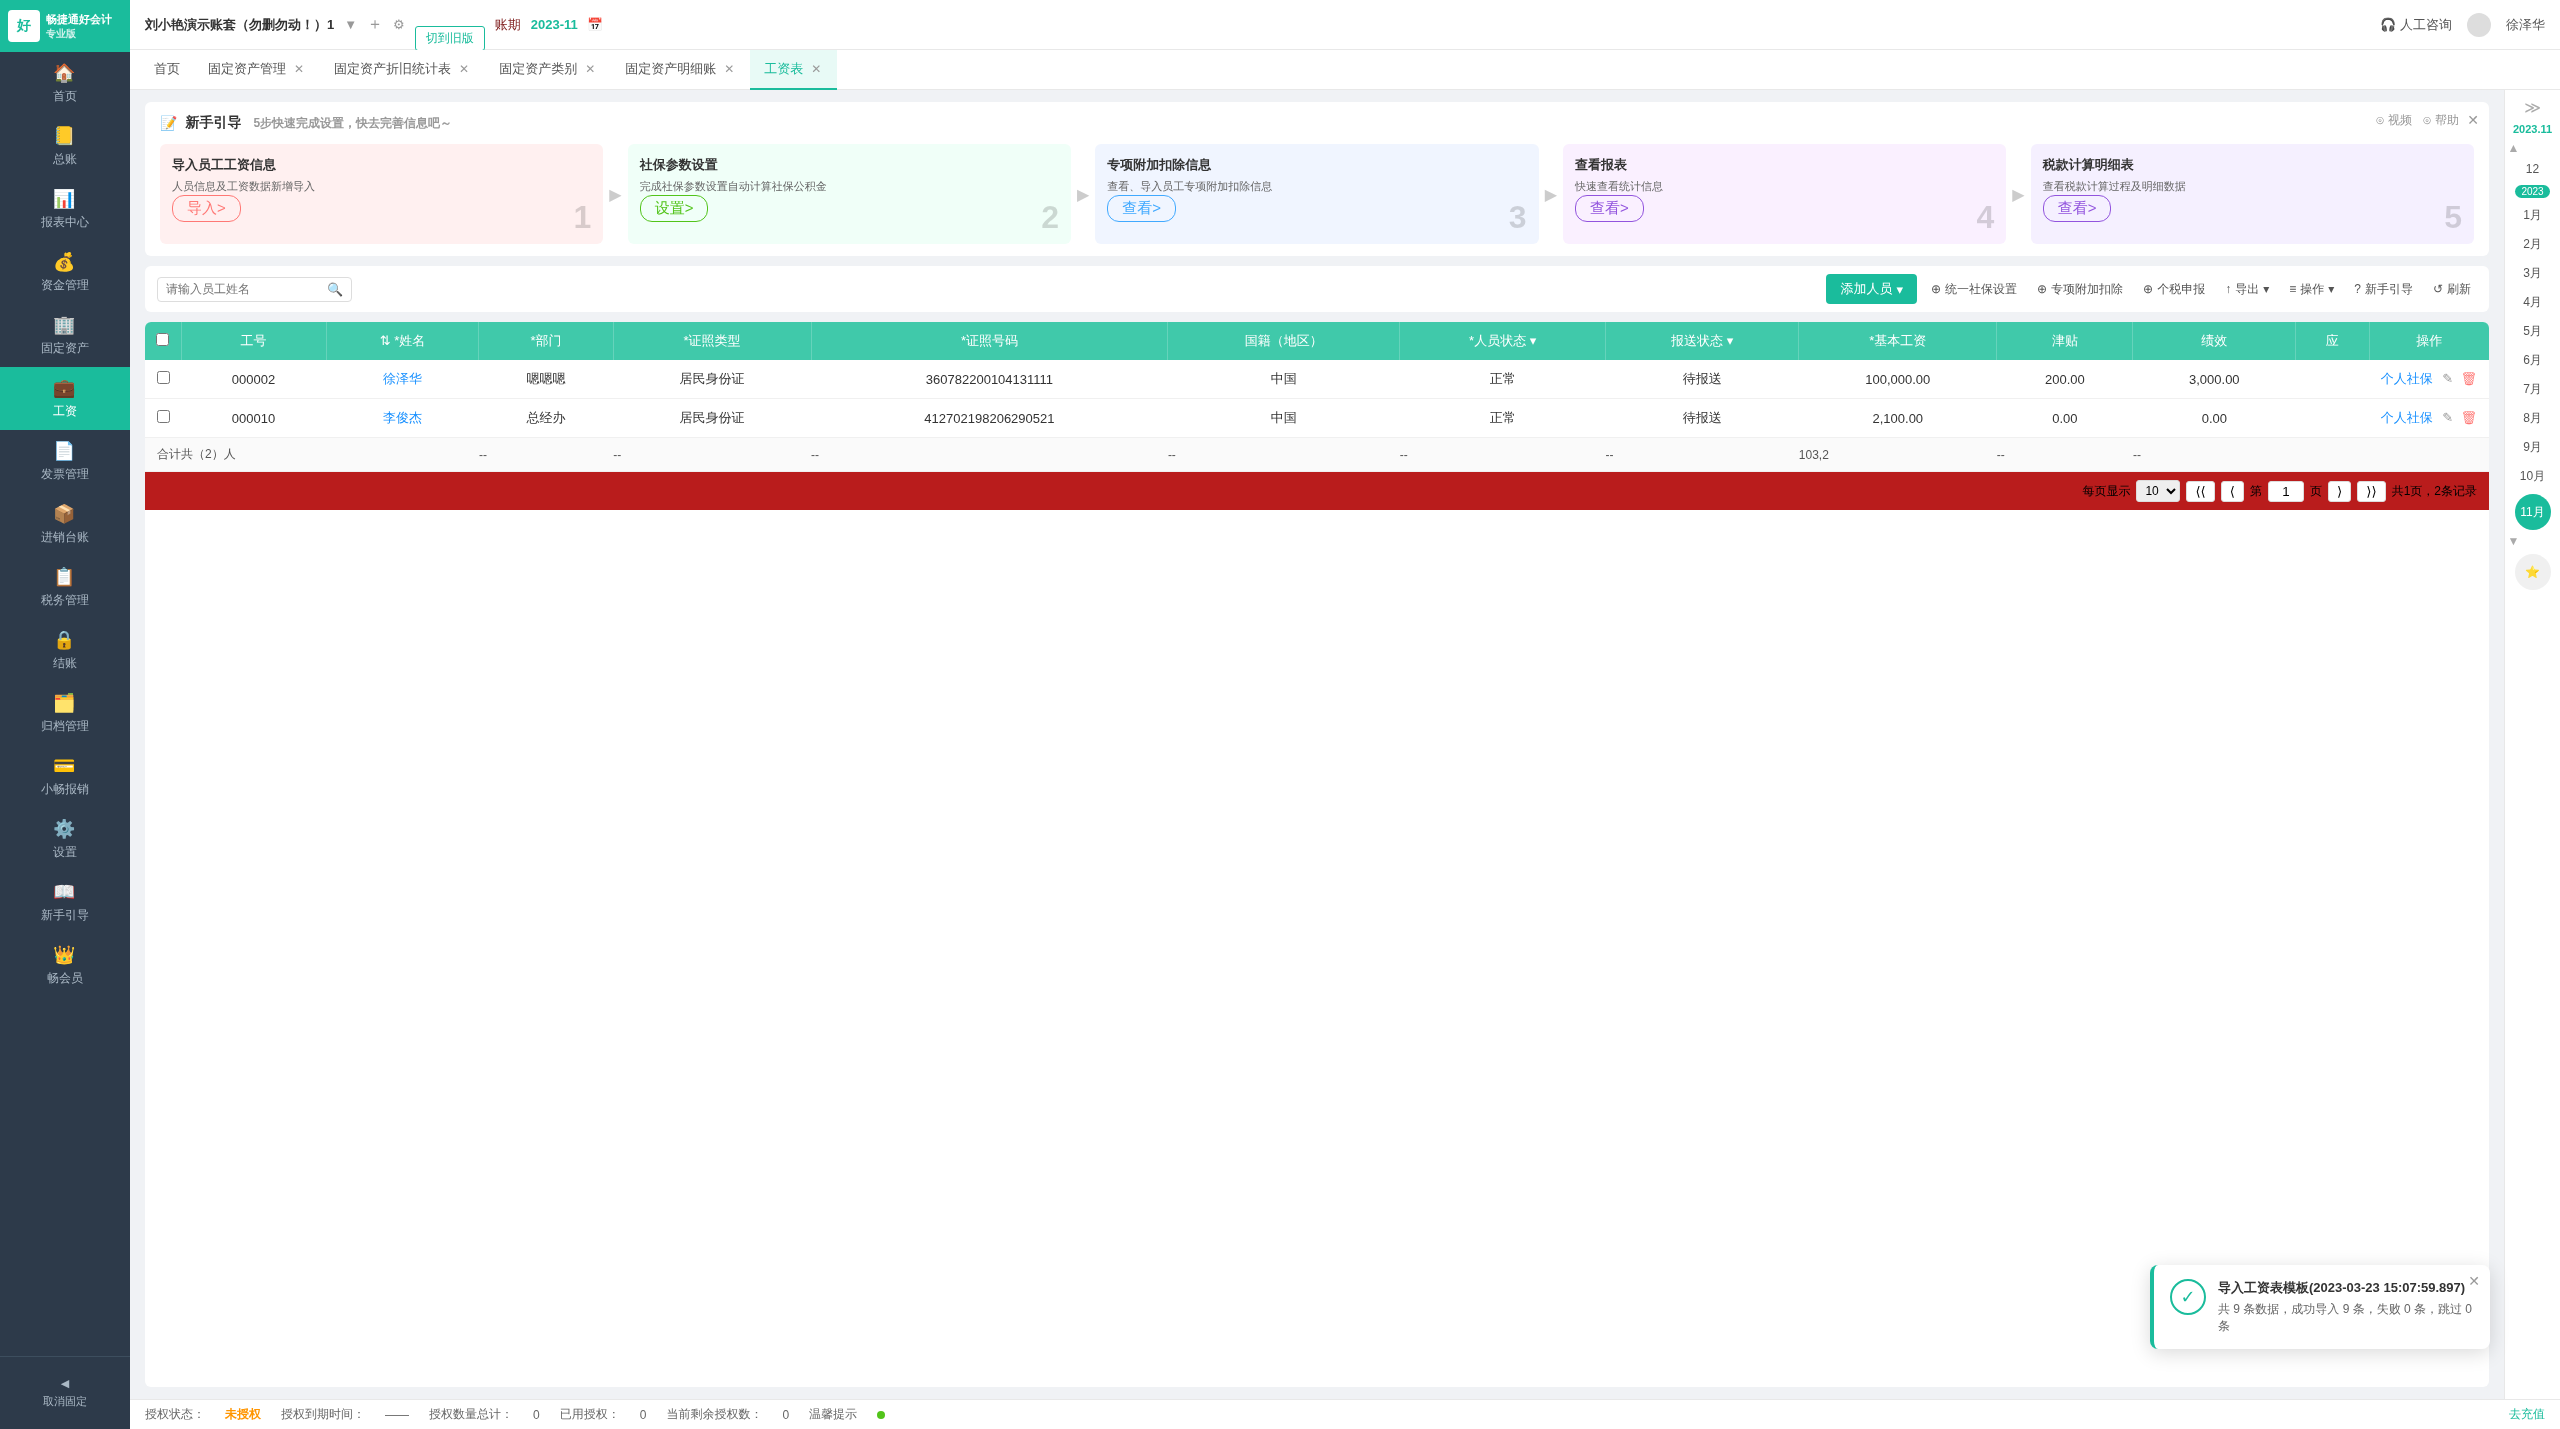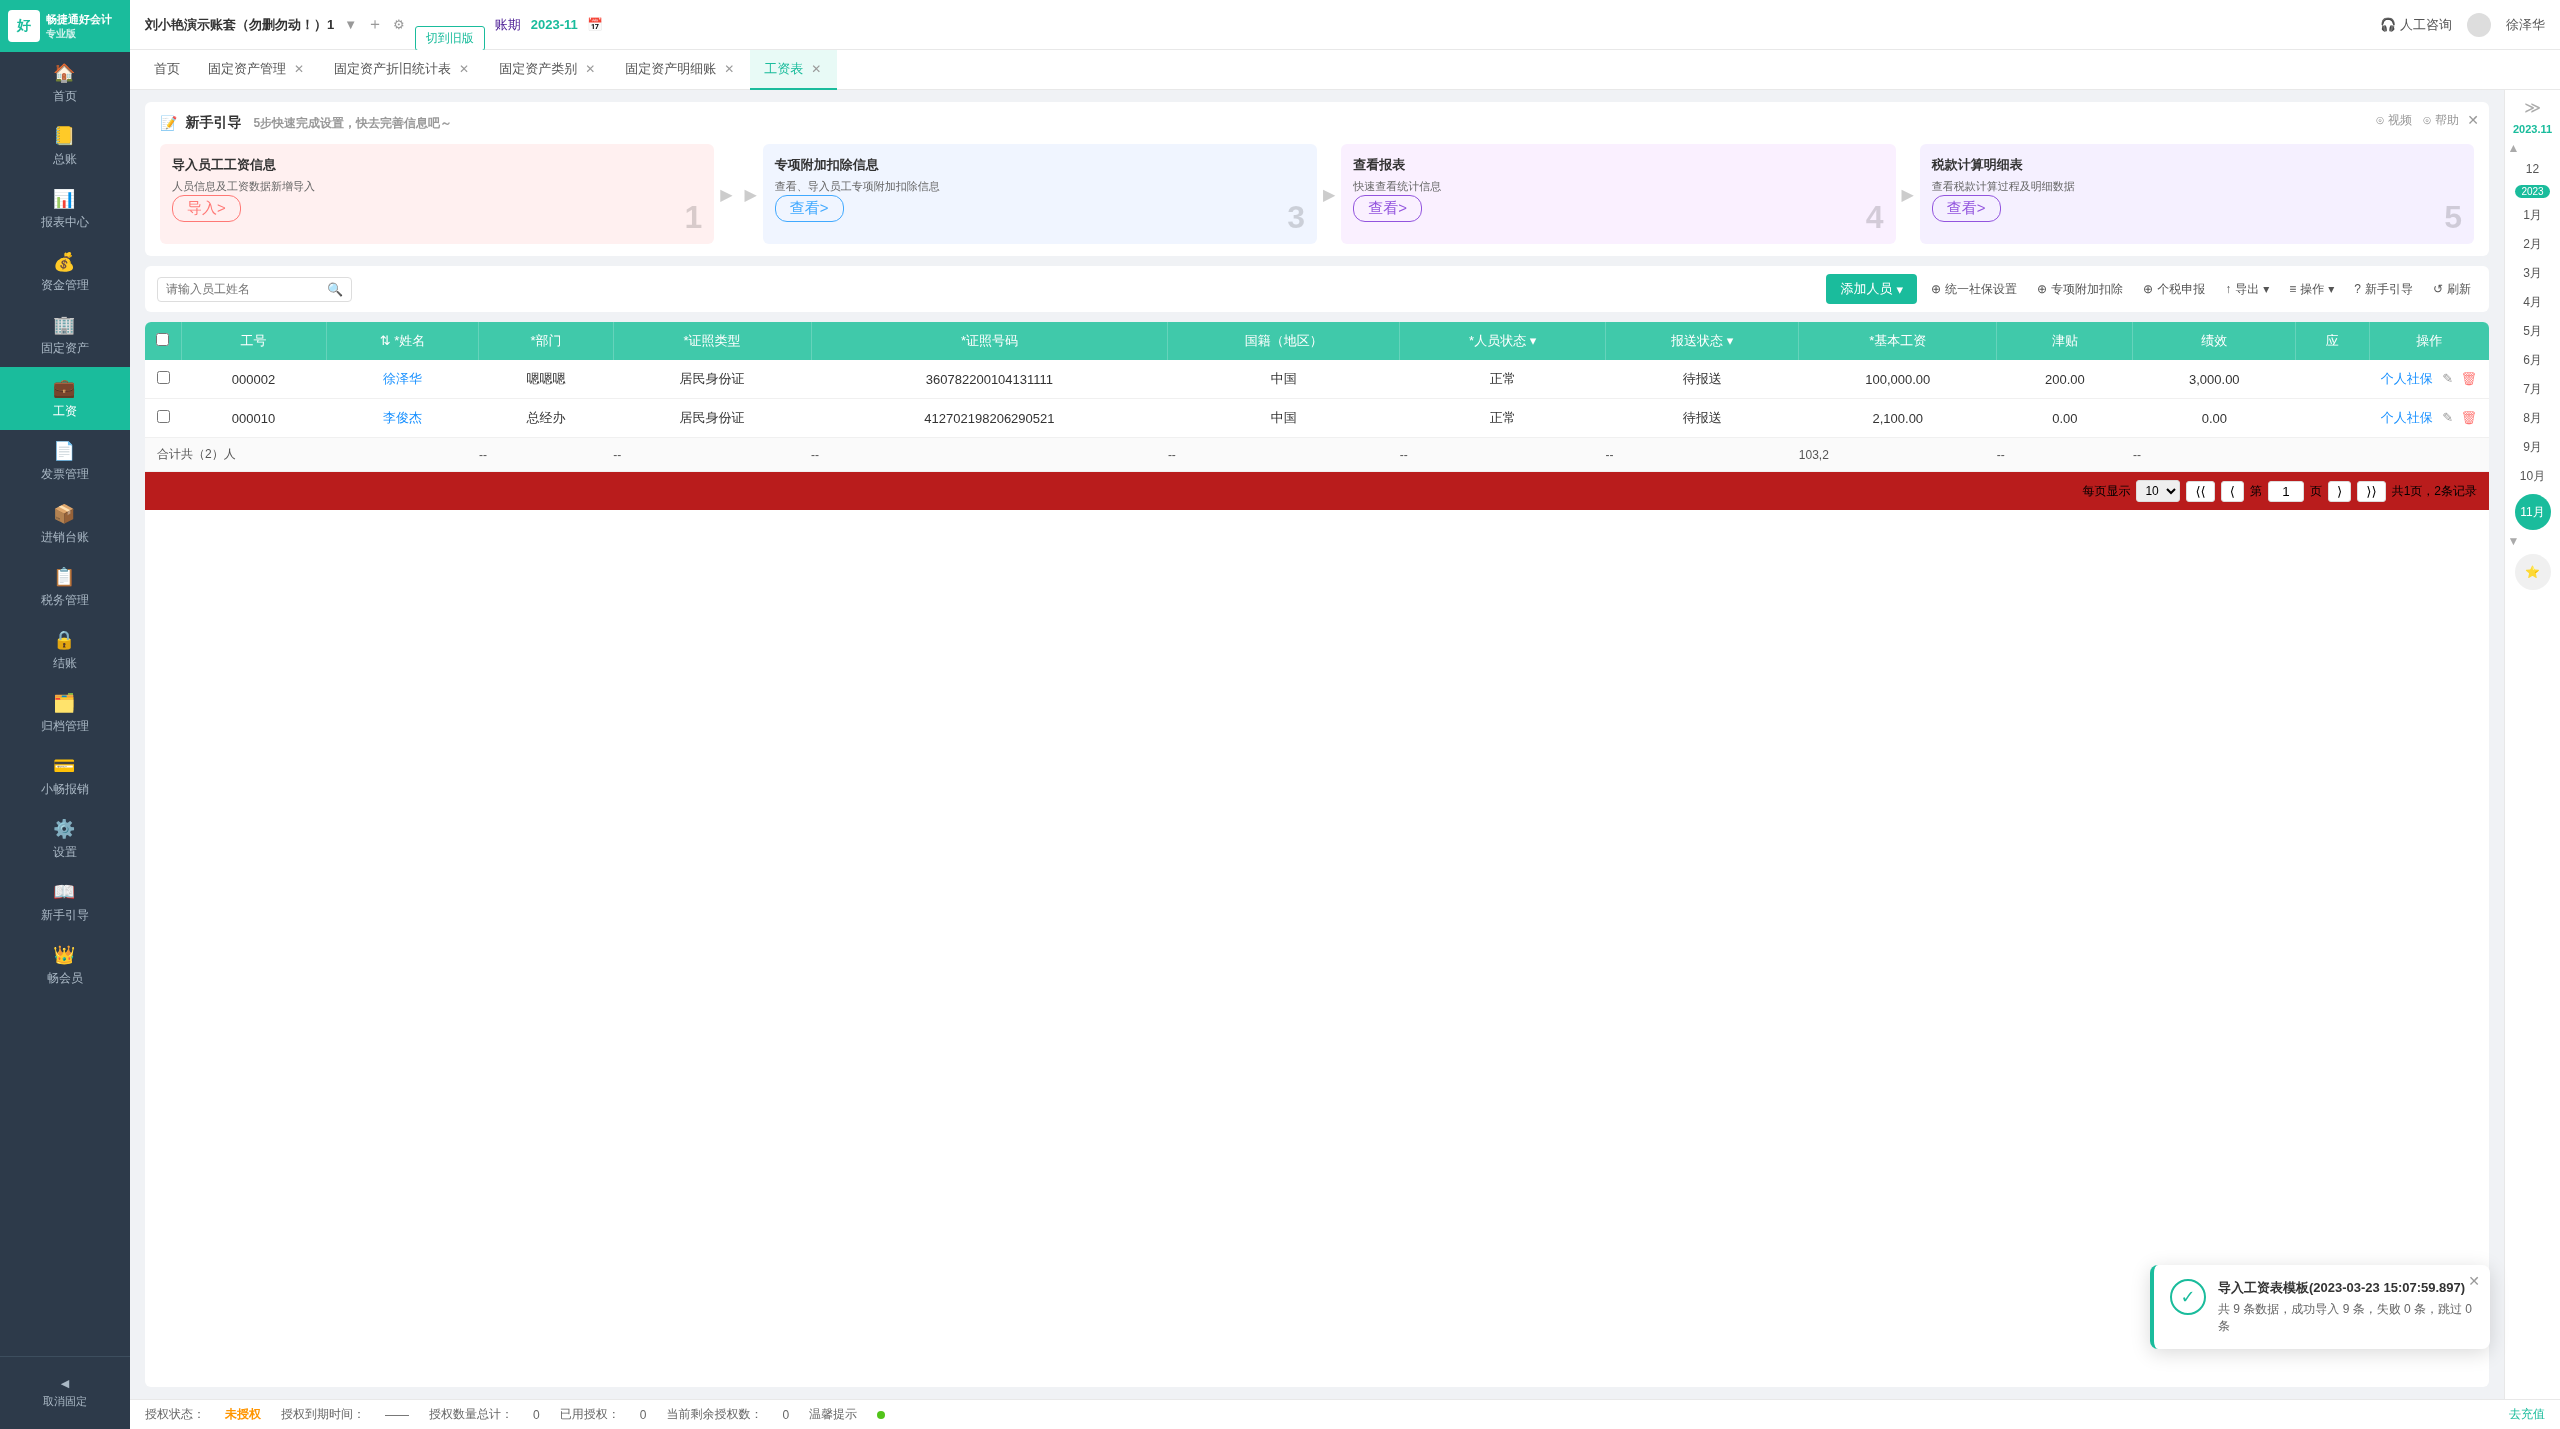--- a/index.html
+++ b/index.html
@@ -539,21 +539,21 @@
 </div>
 
 <div class="main-content">
 
   <div class="top-header">
     <span class="company-name">刘小艳演示账套（勿删勿动！）1</span>
     <span style="color:#999;">▼</span>
     <span style="color:#999;cursor:pointer;font-size:16px;">＋</span>
     <span style="color:#999;cursor:pointer;">⚙</span>
     <button class="header-btn primary">切到旧版</button>
-    <span style="color:#4c1d95;">账期</span>
+    <span style="color:#7f1d1d;">账期</span>
     <span style="color:#1abc9c;font-weight:bold;">2023-11</span>
     <span style="color:#1abc9c;cursor:pointer;">📅</span>
 
     <div class="header-right">
       <span>
         <span>🎧</span>
         <span>人工咨询</span>
       </span>
       <span style="width:24px;height:24px;background:#ddd;border-radius:50%;display:inline-block;vertical-align:middle;"></span>
       <span>徐泽华</span>
@@ -605,20 +605,26 @@
         <div class="wizard-steps">
 
           <div class="wizard-step pink">
             <div class="wizard-step-title">导入员工工资信息</div>
             <div class="wizard-step-desc">人员信息及工资数据新增导入</div>
             <div class="wizard-step-btn">导入&gt;</div>
             <span class="wizard-step-num">1</span>
           </div>
           <div class="wizard-arrow">▶</div>
 
+          <div class="wizard-step green">
+            <div class="wizard-step-title">社保参数设置</div>
+            <div class="wizard-step-desc">完成社保参数设置自动计算社保公积金</div>
+            <div class="wizard-step-btn">设置&gt;</div>
+            <span class="wizard-step-num">2</span>
+          </div>
           <div class="wizard-arrow">▶</div>
 
           <div class="wizard-step blue">
             <div class="wizard-step-title">专项附加扣除信息</div>
             <div class="wizard-step-desc">查看、导入员工专项附加扣除信息</div>
             <div class="wizard-step-btn">查看&gt;</div>
             <span class="wizard-step-num">3</span>
           </div>
           <div class="wizard-arrow">▶</div>
 

